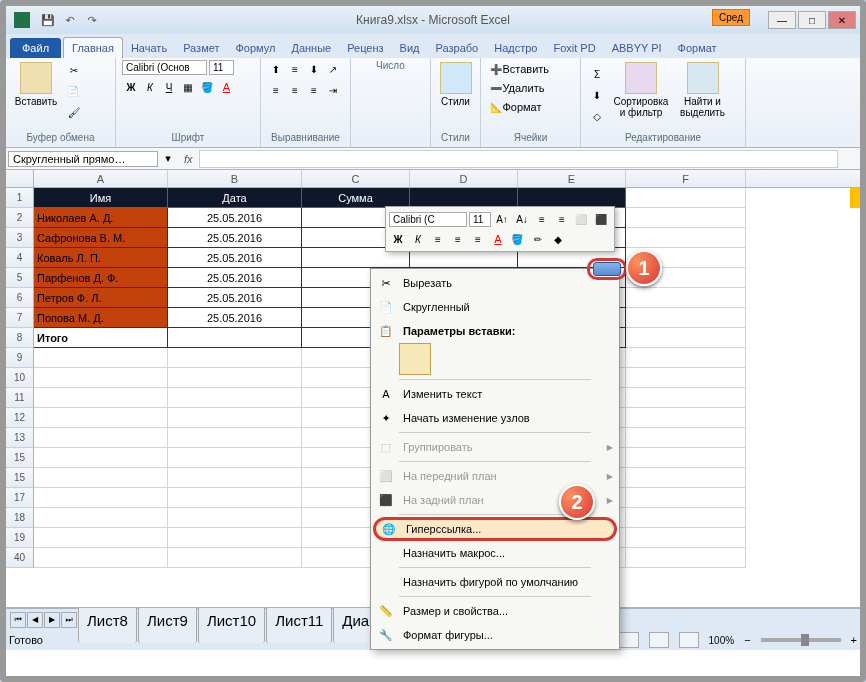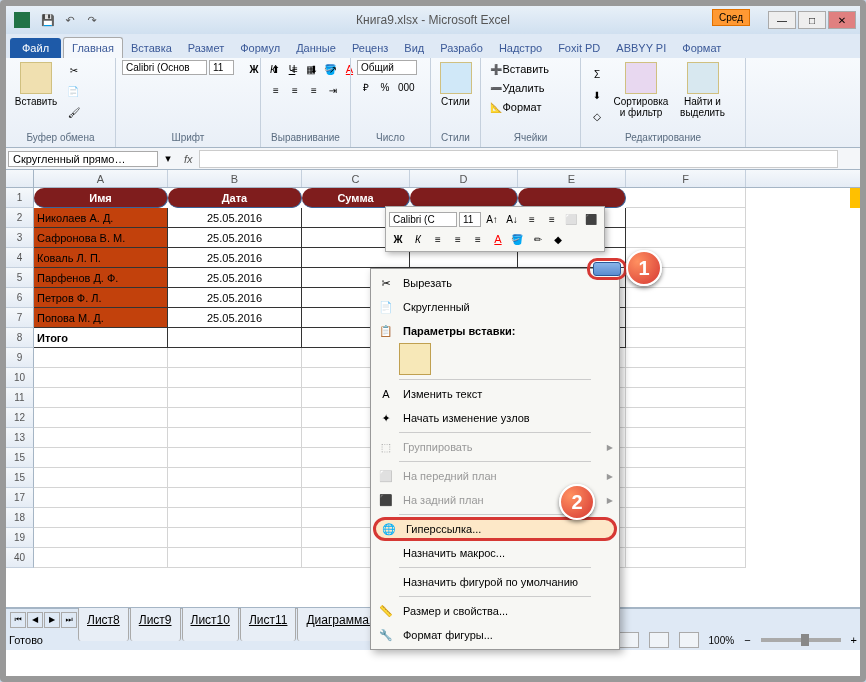--- a/index.html
+++ b/index.html
@@ -35,26 +35,26 @@
 .fx{padding:0 6px;font-style:italic;color:#555;}
 .grid-area{position:relative;background:#fff;height:438px;border-bottom:1px solid #a5b5c5;}
 .colheads{display:flex;height:18px;background:linear-gradient(#f5f8fb,#e5ecf5);border-bottom:1px solid #a5b5c5;}
 .rowhead-corner{width:28px;border-right:1px solid #a5b5c5;}
 .colhead{border-right:1px solid #c5d0dd;text-align:center;color:#555;line-height:18px;}
 .colA{width:134px;}.colB{width:134px;}.colC{width:108px;}.colD{width:108px;}.colE{width:108px;}.colF{width:120px;}
 .gridbody{position:relative;}
 .row{display:flex;height:20px;}
 .rowhead{width:28px;background:linear-gradient(#f5f8fb,#e5ecf5);border-right:1px solid #a5b5c5;border-bottom:1px solid #c5d0dd;text-align:center;color:#555;line-height:20px;font-size:10px;}
 .cell{border-right:1px solid #d4d4d4;border-bottom:1px solid #d4d4d4;padding:0 3px;line-height:20px;overflow:hidden;white-space:nowrap;}
-.hdr{background:#7f1d1d;color:#fff;text-align:center;font-weight:bold;border-color:#3b6599;border-radius:10px;}
+.hdr{background:#0f172a;color:#fff;text-align:center;font-weight:normal;border-color:#3b6599;}
 .green{background:#c2410c;border-color:#333;}
 .bordered{border:1px solid #333;border-top:none;border-left:none;}
 .sheettabs{height:22px;background:#dfe9f5;display:flex;align-items:center;padding-left:4px;border-top:1px solid #a5b5c5;}
 .navbtn{width:16px;height:16px;border:1px solid #aaa;margin-right:1px;display:flex;align-items:center;justify-content:center;font-size:8px;}
-.stab{background:#e8eef6;border:1px solid #aaa;border-bottom:none;padding:14px 8px;margin-right:1px;font-size:12px;border-radius:0 0 3px 3px;text-decoration:underline;}
+.stab{background:#e8eef6;border:1px solid #aaa;border-bottom:none;padding:14px 8px;margin-right:1px;font-size:15px;border-radius:0 0 3px 3px;}
 .stab.active{background:#fff;font-weight:bold;}
 .statusbar{height:20px;background:#dfe9f5;display:flex;align-items:center;padding:0 3px;}
 .statusbar .sr{margin-left:auto;display:flex;align-items:center;gap:10px;}
 .viewbtn{width:20px;height:16px;border:1px solid #aaa;background:#f0f4f8;}
 .zoom{font-size:10px;}
 .slider{width:80px;height:4px;background:#aaa;position:relative;}
 .slider::before{content:'';position:absolute;width:8px;height:12px;background:#888;left:50%;top:-4px;}
 .minitoolbar{position:absolute;top:206px;left:385px;background:#f7f7f4;border:1px solid #aaa;box-shadow:2px 2px 6px rgba(0,0,0,0.3);padding:3px;display:flex;flex-direction:column;gap:2px;z-index:10;}
 .minitoolbar .mrow{display:flex;gap:2px;align-items:center;}
 .mtbtn{min-width:18px;height:18px;border:1px solid transparent;display:flex;align-items:center;justify-content:center;font-size:10px;}
@@ -89,21 +89,21 @@
   <div class="winbtns">
     <div class="wb">—</div>
     <div class="wb">□</div>
     <div class="wb" style="background:#e08080">✕</div>
   </div>
 </div>
 
 <div class="tabs">
   <div class="filetab">Файл</div>
   <div class="tab active">Главная</div>
-  <div class="tab">Вставка</div>
+  <div class="tab">Начать</div>
   <div class="tab">Размет</div>
   <div class="tab">Формул</div>
   <div class="tab">Данные</div>
   <div class="tab">Реценз</div>
   <div class="tab">Вид</div>
   <div class="tab">Разрабо</div>
   <div class="tab">Надстро</div>
   <div class="tab">Foxit PD</div>
   <div class="tab">ABBYY PI</div>
   <div class="tab">Формат</div>
@@ -118,21 +118,21 @@
           </div>
       <div class="smallbtns">
         <div class="smallbtn">✂</div>
         <div class="smallbtn">📄</div>
         <div class="smallbtn">🖌</div>
       </div>
     </div>
     <div class="glabel">Буфер обмена</div>
   </div>
   <div class="rgroup" style="width:145px">
-    <div class="gcontent" style="gap:11px">
+    <div class="gcontent" style="flex-direction:column;gap:3px">
       <div class="fontrow">
         <div class="fontsel" style="width:85px">Calibri (Основ</div>
         <div class="fontsel" style="width:25px">11</div>
       </div>
       <div class="btnrow">
         <div class="ribbtn" style="font-weight:bold">Ж</div>
         <div class="ribbtn" style="font-style:italic">К</div>
         <div class="ribbtn" style="text-decoration:underline">Ч</div>
         <div class="ribbtn">▦</div>
         <div class="ribbtn">🪣</div>
@@ -154,28 +154,20 @@
       <div class="btnrow">
             <div class="ribbtn">≡</div>
             <div class="ribbtn">≡</div>
             <div class="ribbtn">≡</div>
             <div class="ribbtn">⇥</div>
           </div>
     </div>
     <div class="glabel">Выравнивание</div>
   </div>
   <div class="rgroup" style="width:80px">
-    <div class="gcontent" style="flex-direction:column;gap:3px">
-      <div class="fontsel" style="width:60px">Общий</div>
-      <div class="btnrow">
-            <div class="ribbtn">₽</div>
-            <div class="ribbtn">%</div>
-            <div class="ribbtn">000</div>
-          </div>
-    </div>
     <div class="glabel">Число</div>
   </div>
   <div class="rgroup" style="width:50px">
     <div class="gcontent">
           <div class="bigbtn">
             <div class="ico" style="background:#d0e8f8"></div>
             <span class="lbl">Стили</span>
           </div>
         </div>
     <div class="glabel">Стили</div>
@@ -423,21 +415,21 @@
     <span class="zoom">100%</span>
     <span>−</span>
     <div class="slider"></div>
     <span>+</span>
   </div>
 </div>
 </div>
 
 <div class="minitoolbar">
   <div class="mrow">
-    <div class="fontsel" style="width:68px">Calibri (С</div>
+    <div class="fontsel" style="width:78px">Calibri (С</div>
     <div class="fontsel" style="width:22px">11</div>
     <div class="mtbtn">A↑</div>
     <div class="mtbtn">A↓</div>
     <div class="mtbtn">≡</div>
     <div class="mtbtn">≡</div>
     <div class="mtbtn">⬜</div>
     <div class="mtbtn">⬛</div>
   </div>
   <div class="mrow">
     <div class="mtbtn" style="font-weight:bold">Ж</div>

